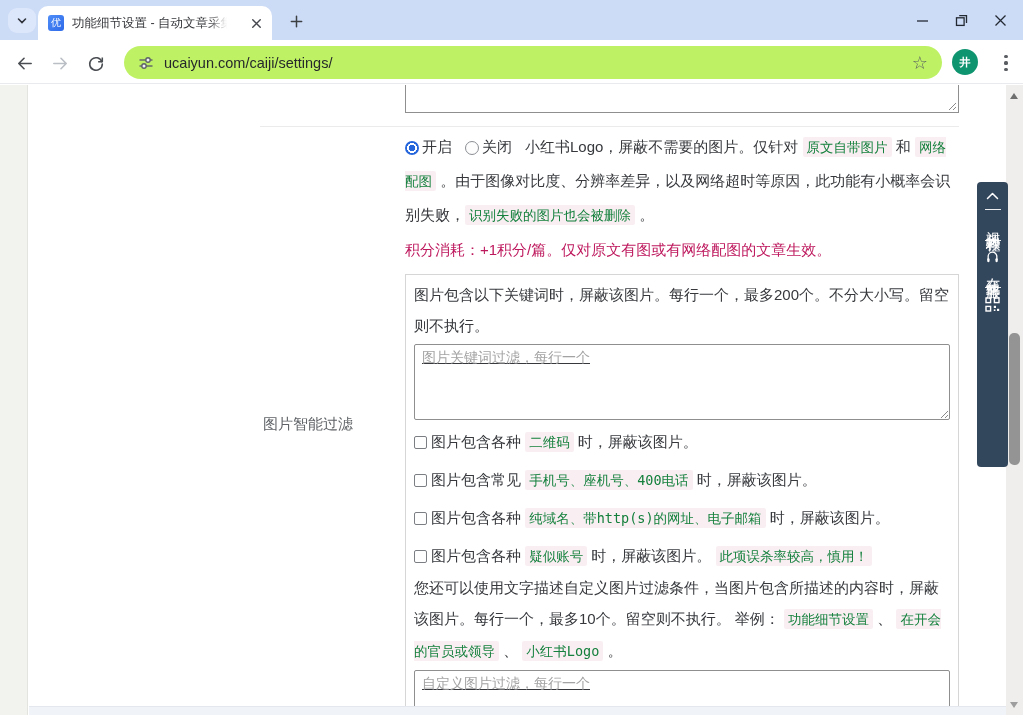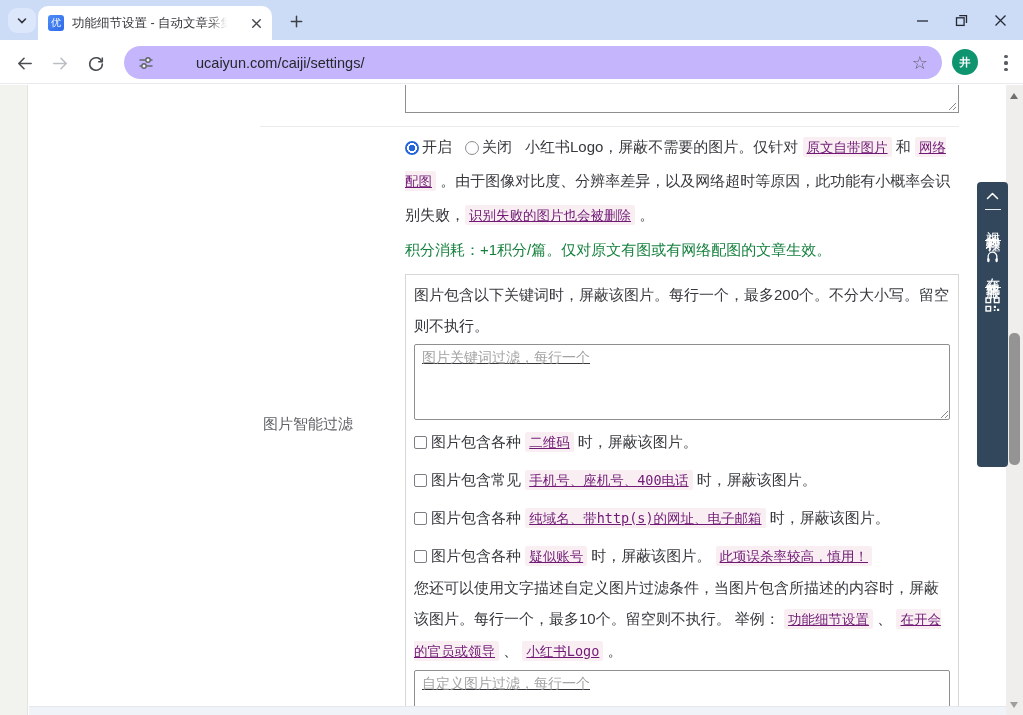--- a/index.html
+++ b/index.html
@@ -28,21 +28,21 @@
             mask-image:linear-gradient(90deg,#000 88%,transparent);
   }
   .icon-btn { display:flex; align-items:center; justify-content:center; }
   .newtab { position:absolute; left:282px; top:8px; width:28px; height:26px; border-radius:6px; }
   .wincontrols { position:absolute; right:6px; top:0; height:40px; display:flex; align-items:center; gap:22px; padding-right:8px; }
   
   .toolbar { position:absolute; left:0; top:40px; width:100%; height:44px; background:#fff; border-bottom:1px solid #e8eaed; }
   .navbtn { position:absolute; top:10px; width:26px; height:26px; border-radius:50%; }
   .omnibox {
     position:absolute; left:124px; top:6px; width:818px; height:33px; border-radius:17px;
-    background:#c4b5fd; display:flex; align-items:center; padding:0 14px;gap:32px;
+    background:#bef264; display:flex; align-items:center; padding:0 14px;
   }
   .urltext { font-size:14.5px; color:#26282b; margin-left:10px; flex:1; }
   .star { font-size:18px; color:#595d63; line-height:1; }
   .avatar {
     position:absolute; left:952px; top:49px; width:26px; height:26px; border-radius:50%;
     background:#0f9470; color:#fff; font-size:11px; font-weight:bold; display:flex;
     align-items:center; justify-content:center;
   }
   .avatar { top:9px; }
   .menudots { position:absolute; left:996px; top:10px; width:20px; height:26px; display:flex; flex-direction:column; align-items:center; justify-content:center; gap:3px; }
@@ -61,25 +61,25 @@
   .handle { position:absolute; right:1px; bottom:1px; }
   .divider { position:absolute; left:260px; top:41px; width:699px; height:1px; background:#ebebeb; }
   .rowlabel { position:absolute; left:263px; top:330px; font-size:15px; color:#5f6266; }
   
   .content { position:absolute; left:405px; top:45px; width:554px; font-size:15px; line-height:33px; color:#36383c; }
   .radio { display:inline-block; width:14px; height:14px; border-radius:50%; vertical-align:-2.5px; margin-right:3px; }
   .radio.on { background:radial-gradient(circle at center,#2565dc 0 3.4px,#fff 3.5px 4.9px,#2565dc 5px 7px); }
   .radio.off { border:1.5px solid #8b8e93; background:#fdfdfd; }
   .rlabel { margin-right:13px; }
   .hl {
-    font-family:"DejaVu Sans Mono",monospace; font-size:13.5px; color:#701a75;
-    background:#f9eff3; padding:2px 4px; border-radius:2px;text-decoration:underline;
+    font-family:"DejaVu Sans Mono",monospace; font-size:13.5px; color:#15803d;
+    background:#f9eff3; padding:2px 4px; border-radius:2px;
   }
   .hl:empty { display:none; }
-  .credit { color:#15803d; line-height:31px; margin-top:2px; }
+  .credit { color:#be185d; line-height:31px; margin-top:2px; }
   .box { border:1px solid #d6d6d6; margin-top:9px; padding:4px 8px 9px; }
   .box p.note { line-height:31px; }
   .tawrap { position:relative; margin:3px 0 2px;text-decoration:underline; }
   .tawrap textarea {
     width:100%; height:76px; border:1px solid #8f8f8f; border-radius:2px; resize:none;
     padding:4px 7px; font-family:"Liberation Sans","DejaVu Sans",sans-serif; font-size:14px; color:#333;
     display:block; background:#fff; outline:none;
   }
   .tawrap textarea::placeholder { color:#a3a3a3; opacity:1; }
   .cbrow { display:block; line-height:31px; cursor:pointer;margin-top:6px; }

